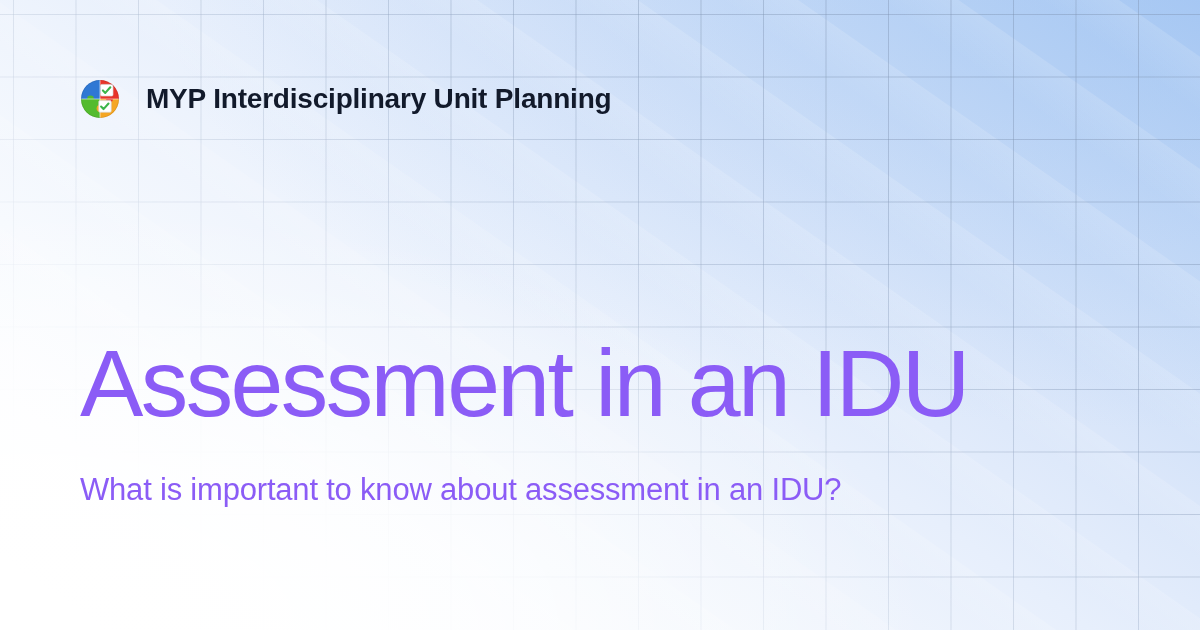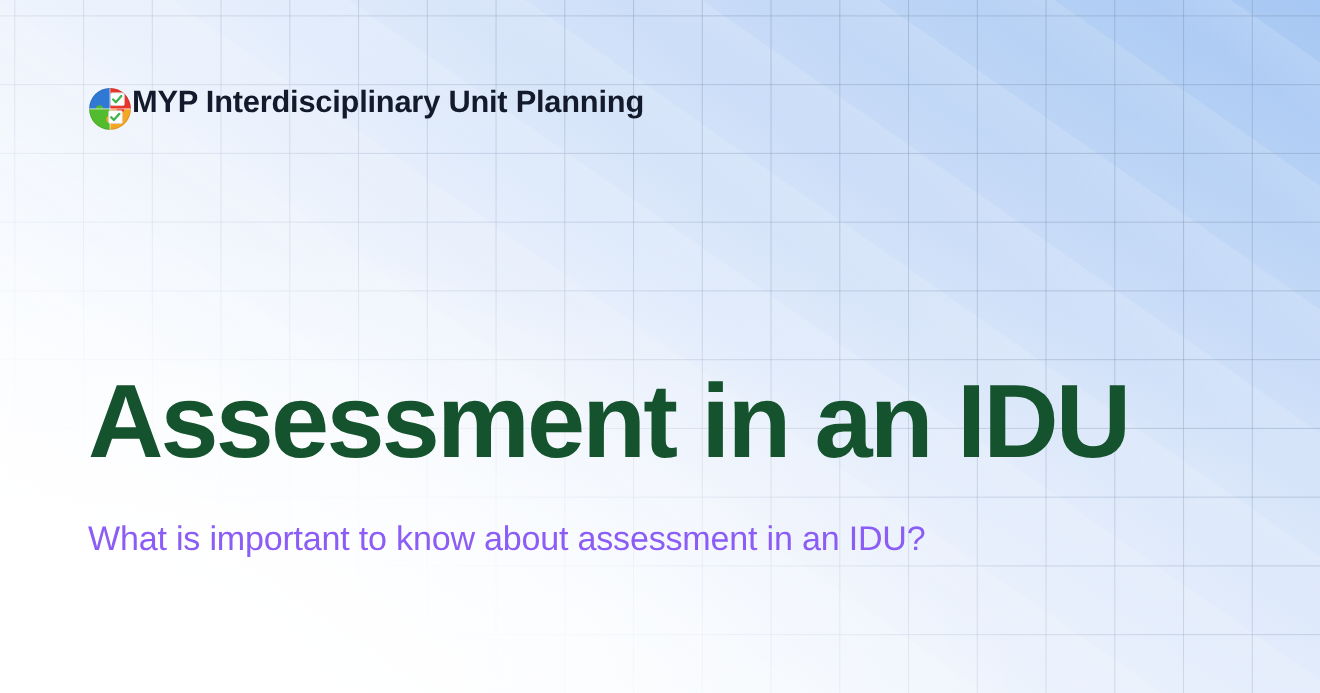--- a/index.html
+++ b/index.html
@@ -90,22 +90,22 @@
     inset: 0;
     z-index: 2;
   }
 
   
   #brand-row {
     position: absolute;
     left: 80px;
     top: 79px;
     display: flex;
-    align-items: flex-start;
-    gap: 0;
+    align-items: center;
+    gap: 26px;
   }
 
   #brand-logo {
     width: 40px;
     height: 40px;
     flex: 0 0 40px;
     display: block;
   }
 
   #brand-title {
@@ -116,24 +116,24 @@
     white-space: nowrap;
     line-height: 1;
   }
 
   
   #headline {
     position: absolute;
     left: 80px;
     top: 336px;
     font-size: 95px;
-    font-weight: 700;
+    font-weight: 400;
     letter-spacing: -2.6px;
     line-height: 1.0;
-    color: #14532d;
+    color: #8b5cf6;
     white-space: nowrap;
   }
 
   
   #subtitle {
     position: absolute;
     left: 80px;
     top: 468px;
     width: 820px;
     font-size: 31px;

